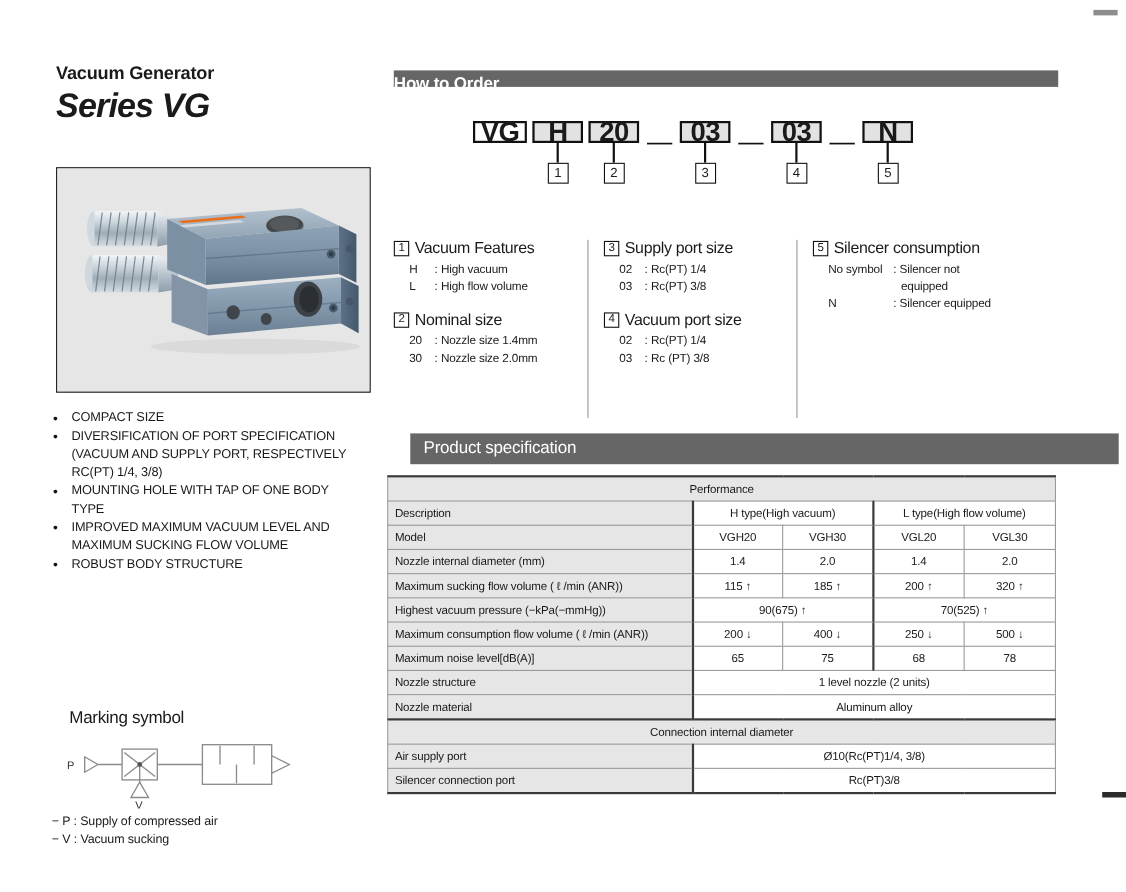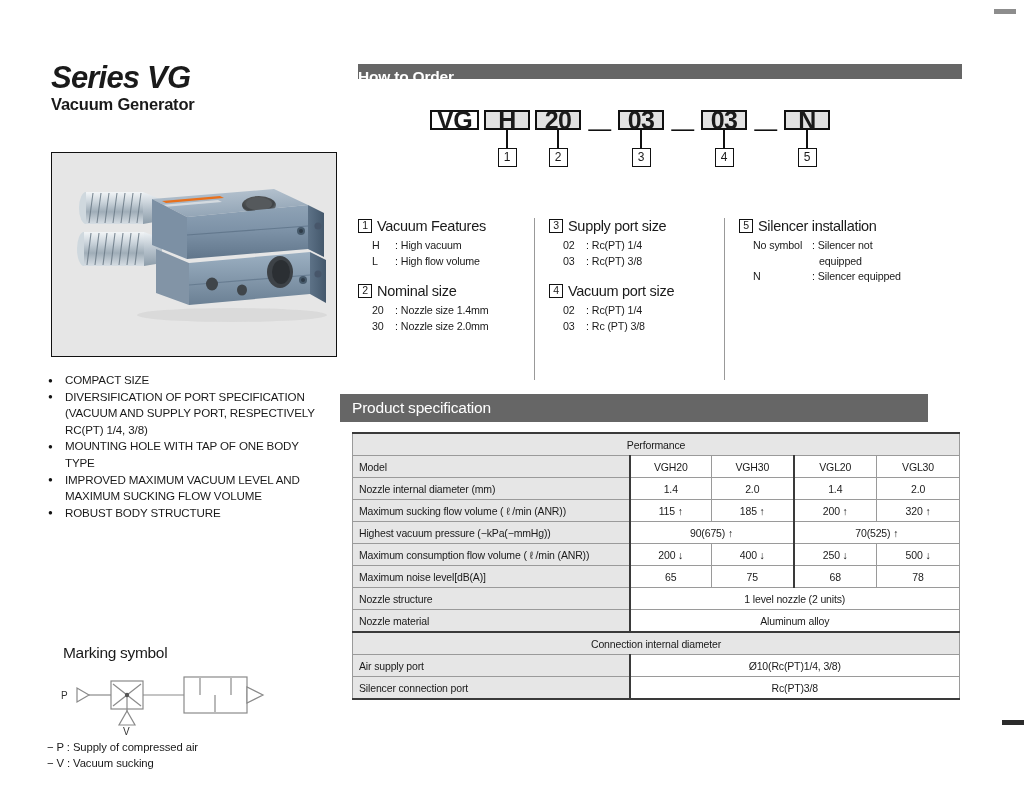--- a/index.html
+++ b/index.html
@@ -125,23 +125,23 @@
     top: 64px;
     width: 604px;
     height: 15px;
     text-align: left;
     font-size: 15.5px;
     font-weight: bold;
     line-height: 26px;
     letter-spacing: -0.2px;
   }
   #product-spec-bar {
-    left: 340px;
+    left: 373px;
     top: 394px;
-    width: 588px;
+    width: 644px;
     height: 28px;
     text-align: left;
     padding-left: 12px;
     font-size: 15.5px;
     line-height: 28px;
     letter-spacing: -0.2px;
   }
 
   
   #order-code {
@@ -281,22 +281,22 @@
   #spec-table tr.thick-bot td { border-bottom: 2px solid #3a3a3a; }
   #spec-table td.vsplit-left { border-left: 2px solid #3a3a3a; }
 </style>
 </head>
 <body>
 
 <div class="crop-mark" id="crop-top-right"></div>
 <div class="crop-mark" id="crop-right-mid"></div>
 
 <div id="left-col">
+  <p id="product-kicker">Vacuum Generator</p>
   <p id="series-title">Series VG</p>
-  <p id="product-kicker">Vacuum Generator</p>
 </div>
 
 <div id="product-photo-frame">
   <svg width="284" height="203" viewBox="0 0 284 203">
     <defs>
       <linearGradient id="bodyTop" x1="0" y1="0" x2="0.25" y2="1">
         <stop offset="0" stop-color="#b9c6d2"></stop>
         <stop offset="1" stop-color="#93a5b6"></stop>
       </linearGradient>
       <linearGradient id="bodyFront" x1="0" y1="0" x2="0" y2="1">
@@ -552,21 +552,21 @@
           <span class="k">03</span>
           <span class="sep">:</span>
           <span>Rc (PT) 3/8</span>
         </div>
       </div>
     </div>
   <div class="legend-col c3">
       <div class="legend-group">
         <div class="legend-head">
           <span class="legend-badge">5</span>
-          <span>Silencer installation</span>
+          <span>Silencer consumption</span>
         </div>
         <div class="legend-row indent-wide">
           <span class="k">No symbol</span>
           <span class="sep">:</span>
           <span>Silencer not</span>
         </div>
         <div class="legend-row indent-wide cont">
           <span>equipped</span>
         </div>
         <div class="legend-row indent-wide">
@@ -586,20 +586,25 @@
     <col style="width:82px">
     <col style="width:82px">
     <col style="width:83px">
     <col style="width:83px">
   </colgroup>
   <tbody>
       <tr class="thick-top">
         <td class="groupband" colspan="5">Performance</td>
       </tr>
       <tr>
+        <td class="label">Description</td>
+        <td class="vsplit-left" colspan="2">H type(High vacuum)</td>
+        <td class="vsplit-left" colspan="2">L type(High flow volume)</td>
+      </tr>
+      <tr>
         <td class="label">Model</td>
         <td class="vsplit-left">VGH20</td>
         <td>VGH30</td>
         <td class="vsplit-left">VGL20</td>
         <td>VGL30</td>
       </tr>
       <tr>
         <td class="label">Nozzle internal diameter (mm)</td>
         <td class="vsplit-left">1.4</td>
         <td>2.0</td>

